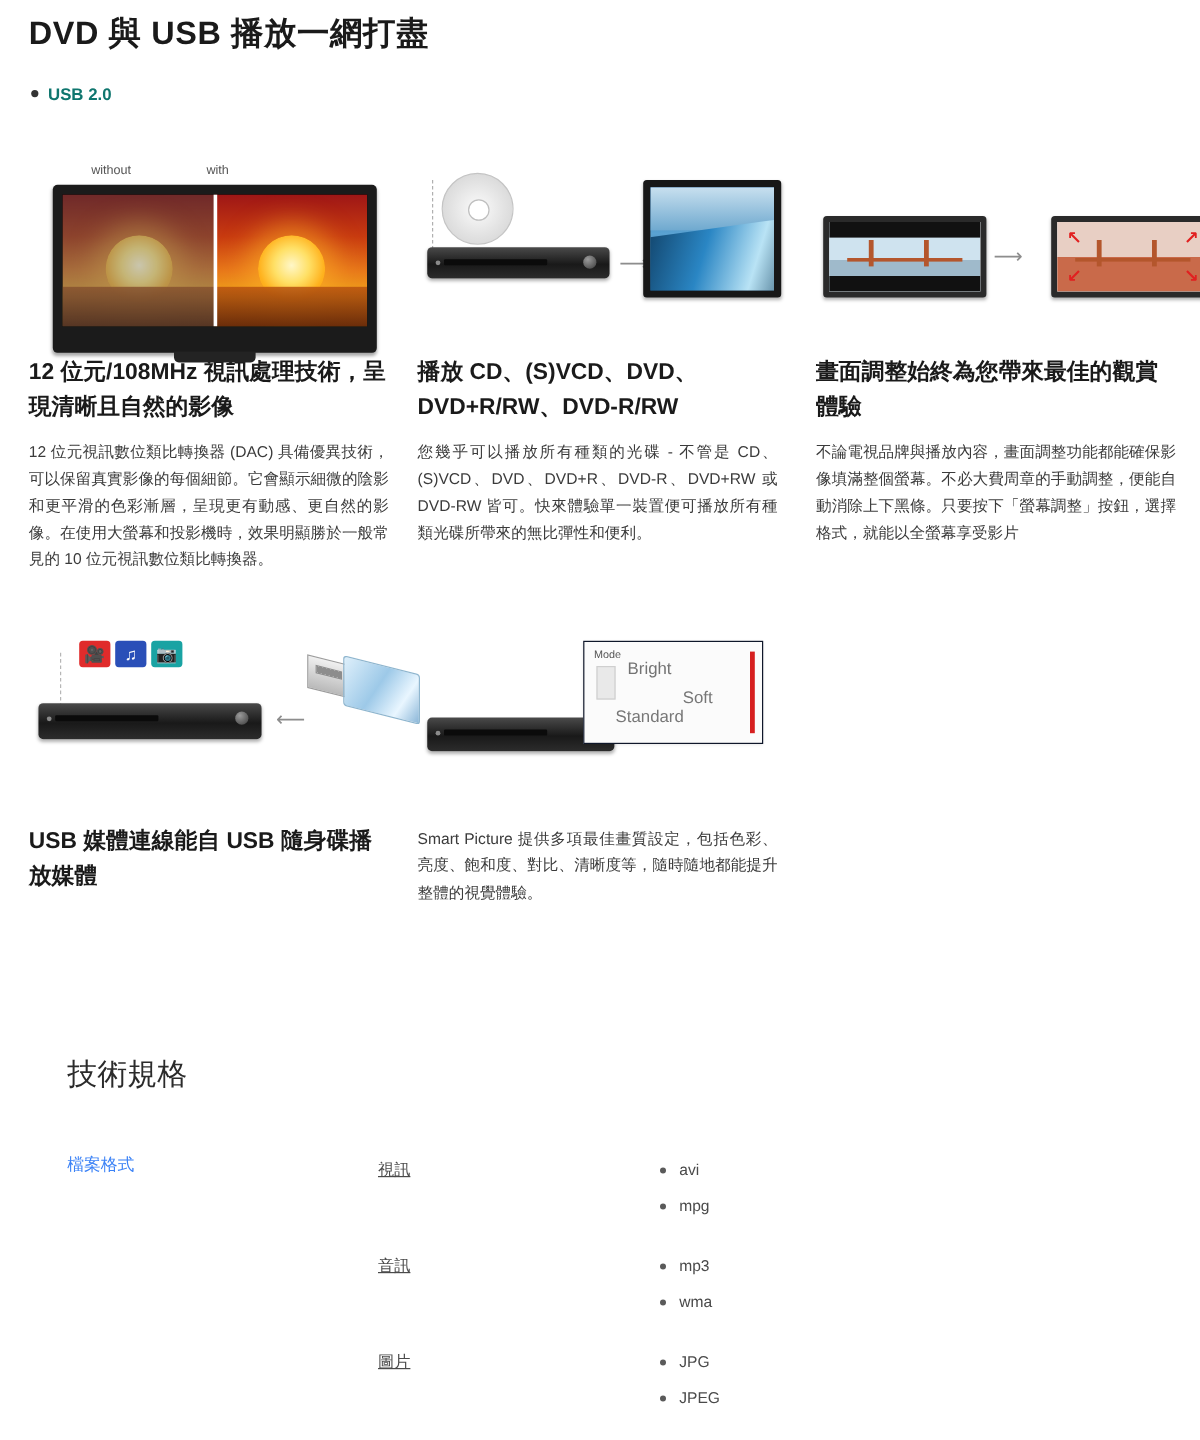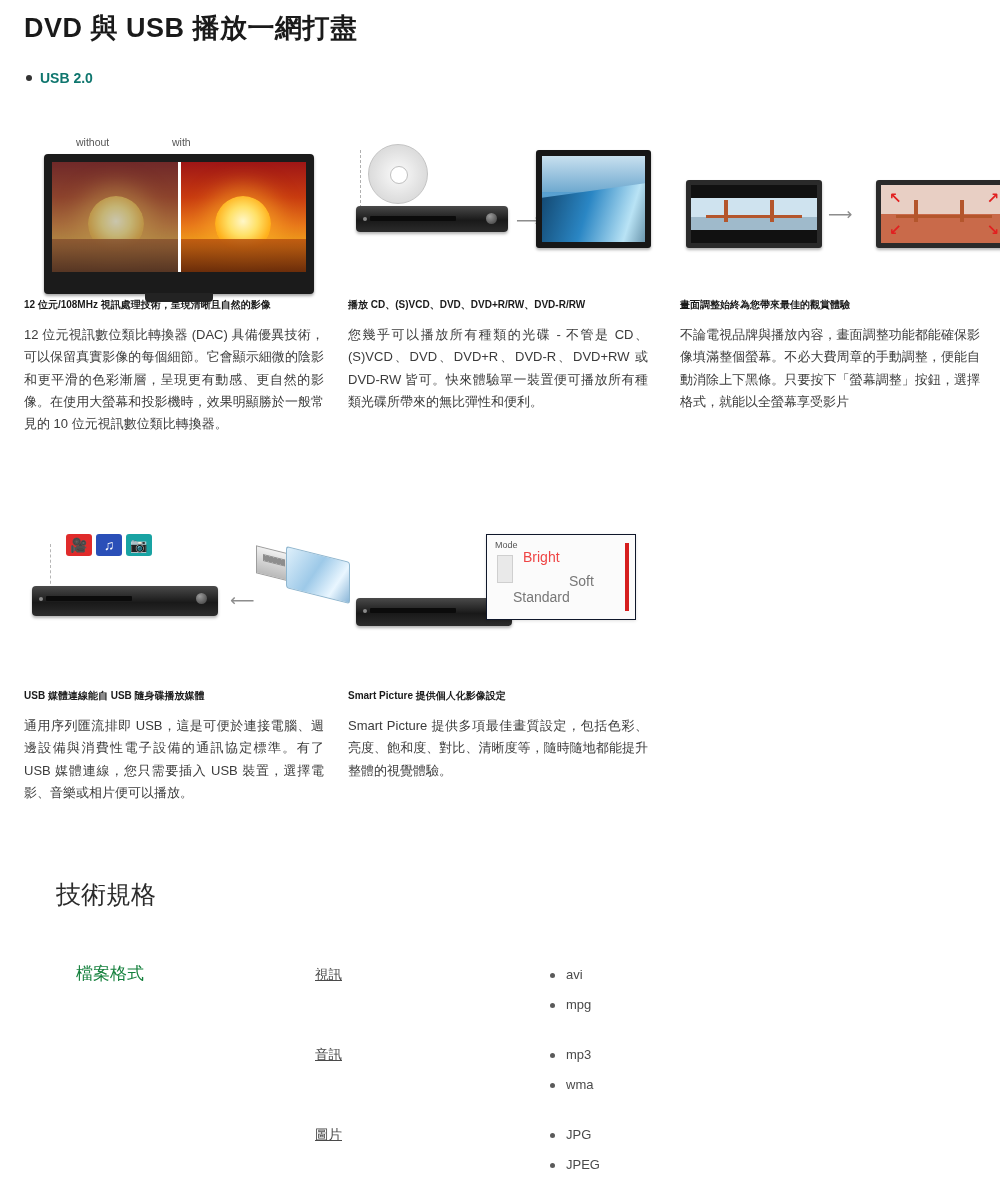--- a/index.html
+++ b/index.html
@@ -52,21 +52,21 @@
   
   .feature {
     position: absolute;
   }
   .feature .fig {
     position: relative;
     height: 160px;
   }
   .feature h3 {
     margin: 0 0 12px 0;
-    font-size: 10px;
+    font-size: 19px;
     font-weight: bold;
     color: #1a1a1a;
     line-height: 1.5;
   }
   .feature p {
     margin: 0;
     font-size: 13px;
     line-height: 1.72;
     color: #3b3b3b;
     text-align: justify;
@@ -379,21 +379,21 @@
     left: 10px; top: 20px;
     width: 14px; height: 26px;
     background: #e9e9e9;
     border: 1px solid #cfcfcf;
   }
   .osd .opt {
     position: absolute;
     font-size: 14px;
     color: #777;
   }
-  .osd .opt.bright { left: 36px; top: 14px; color: #ef4444; text-align: right; }
+  .osd .opt.bright { left: 36px; top: 14px; color: #737373; text-align: right; }
   .osd .opt.soft { left: 82px; top: 38px; }
   .osd .opt.standard { left: 26px; top: 54px; }
   .osd .redline {
     position: absolute;
     right: 6px; top: 8px; bottom: 8px;
     width: 4px;
     background: #d61f1f;
   }
 
   
@@ -402,23 +402,22 @@
     left: 56px;
     top: 878px;
     font-size: 25px;
     font-weight: normal;
     color: #2b2b2b;
   }
   .spec-label {
     position: absolute;
     left: 56px;
     top: 962px;
-    font-size: 17px;
-    color: #15803d;
-    margin-left: 20px;
+    font-size: 14px;
+    color: #3b82f6;
   }
   .spec-group {
     position: absolute;
   }
   .spec-group .g-name {
     position: absolute;
     left: 0; top: 0;
     width: 40px;
     text-align: right;
     font-size: 13.5px;
@@ -546,40 +545,38 @@
         <div class="slot"></div>
         <div class="knob"></div>
       </div>
       <div class="arrow-l">⟵</div>
       <div class="usb-stick">
         <div class="metal"></div>
         <div class="body"></div>
       </div>
     </div>
     <h3>USB 媒體連線能自 USB 隨身碟播放媒體</h3>
-    <p>通用序列匯流排即 USB，這是可便於連接電腦、週邊設備與消費性電子設備的通訊協定標準。有了 USB 媒體連線，您只需要插入 USB 裝置，選擇電影、音樂或相片便可以播放。</p>
   </div>
 
   <div class="feature" id="feat-smart">
     <div class="fig">
       <div class="player" id="p-smart">
         <div class="dot"></div>
         <div class="slot"></div>
         <div class="knob"></div>
       </div>
       <div class="osd">
         <div class="mode">Mode</div>
         <div class="swatch"></div>
         <div class="opt bright">Bright</div>
         <div class="opt soft">Soft</div>
         <div class="opt standard">Standard</div>
         <div class="redline"></div>
       </div>
     </div>
-    <h3>Smart Picture 提供個人化影像設定</h3>
     <p>Smart Picture 提供多項最佳畫質設定，包括色彩、亮度、飽和度、對比、清晰度等，隨時隨地都能提升整體的視覺體驗。</p>
   </div>
 
   <div class="spec-title">技術規格</div>
   <div class="spec-label">檔案格式</div>
 
   <div class="spec-group" id="grp-video">
     <div class="g-name">視訊</div>
     <ul>
       <li>avi</li>

